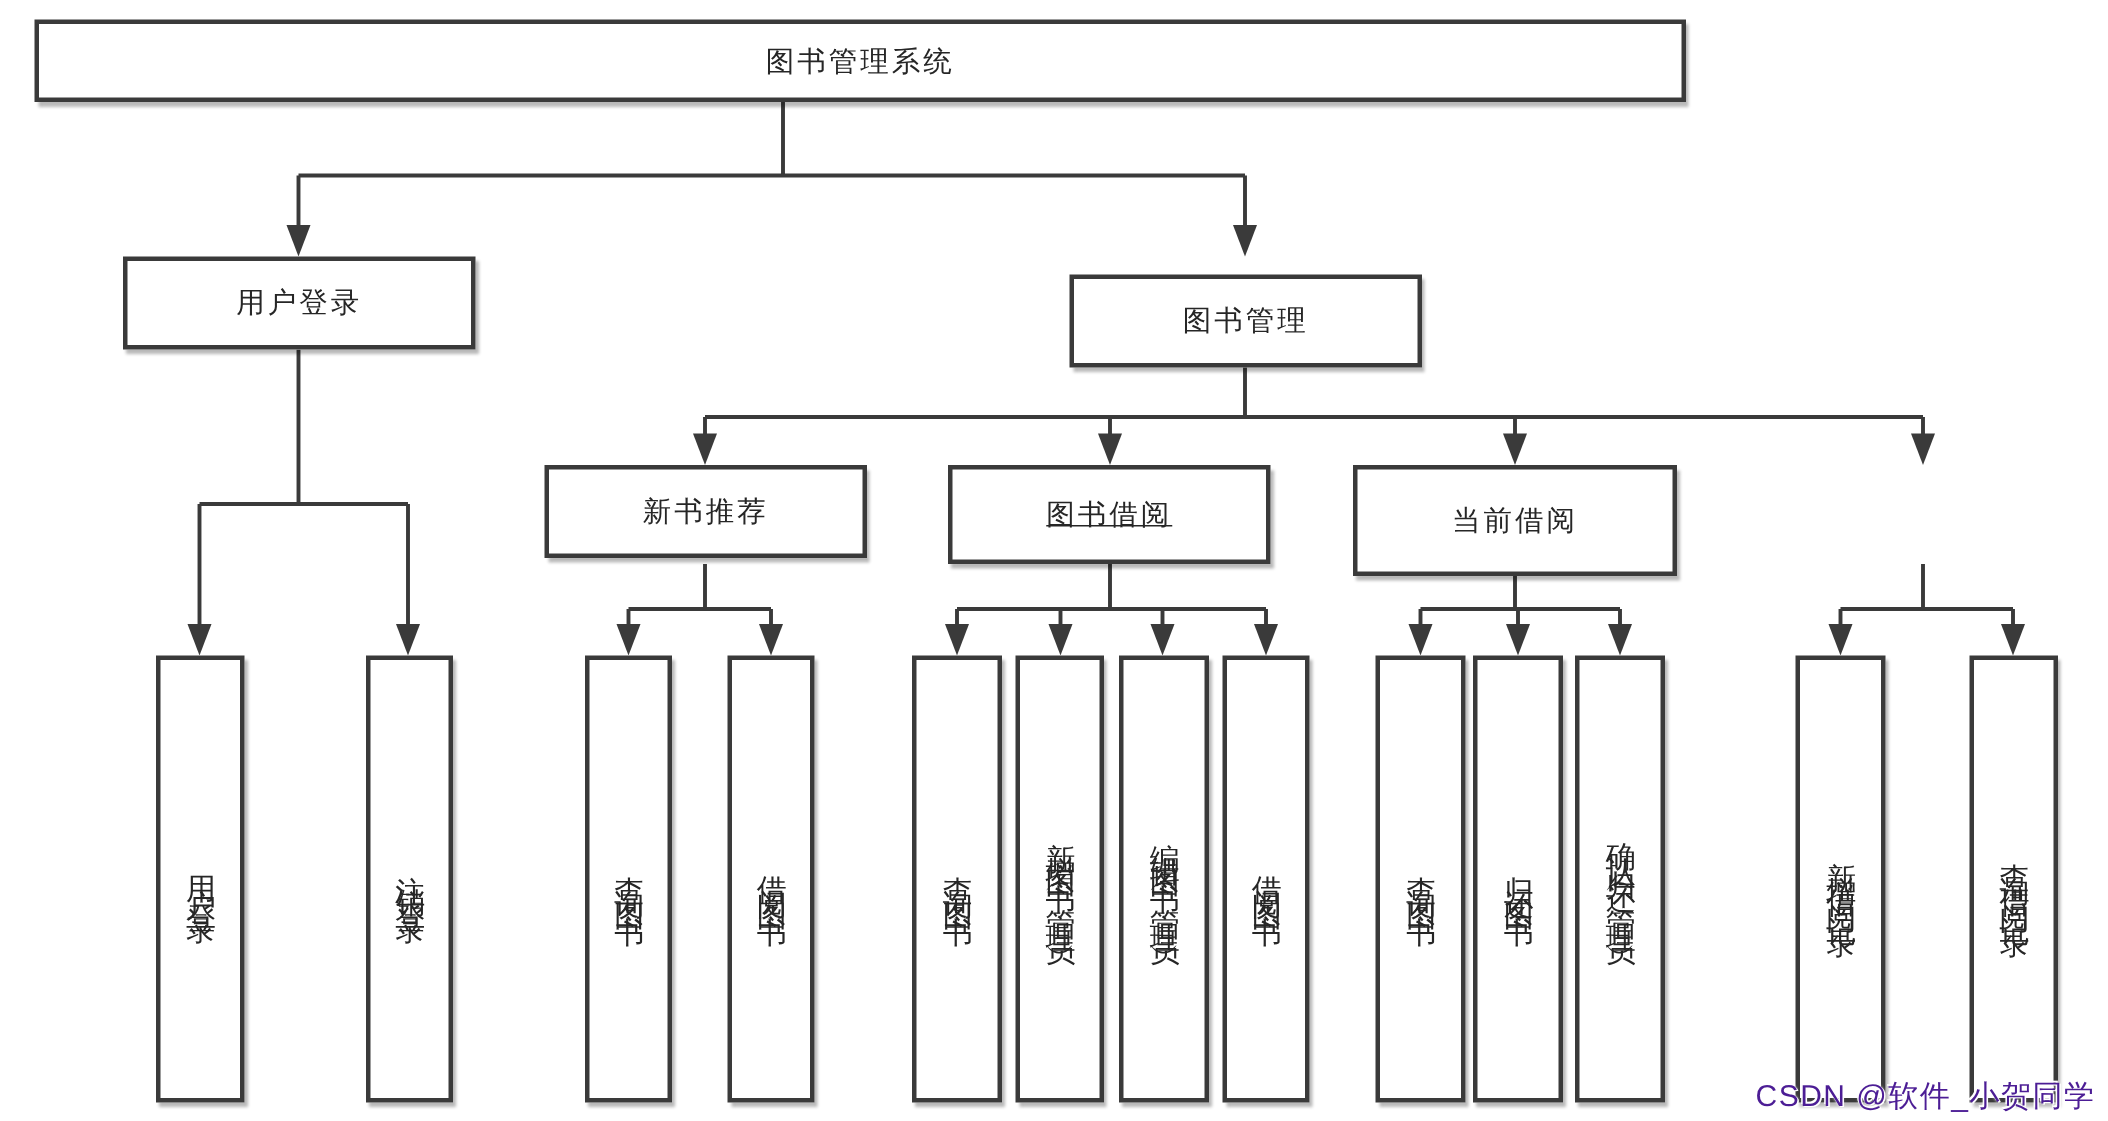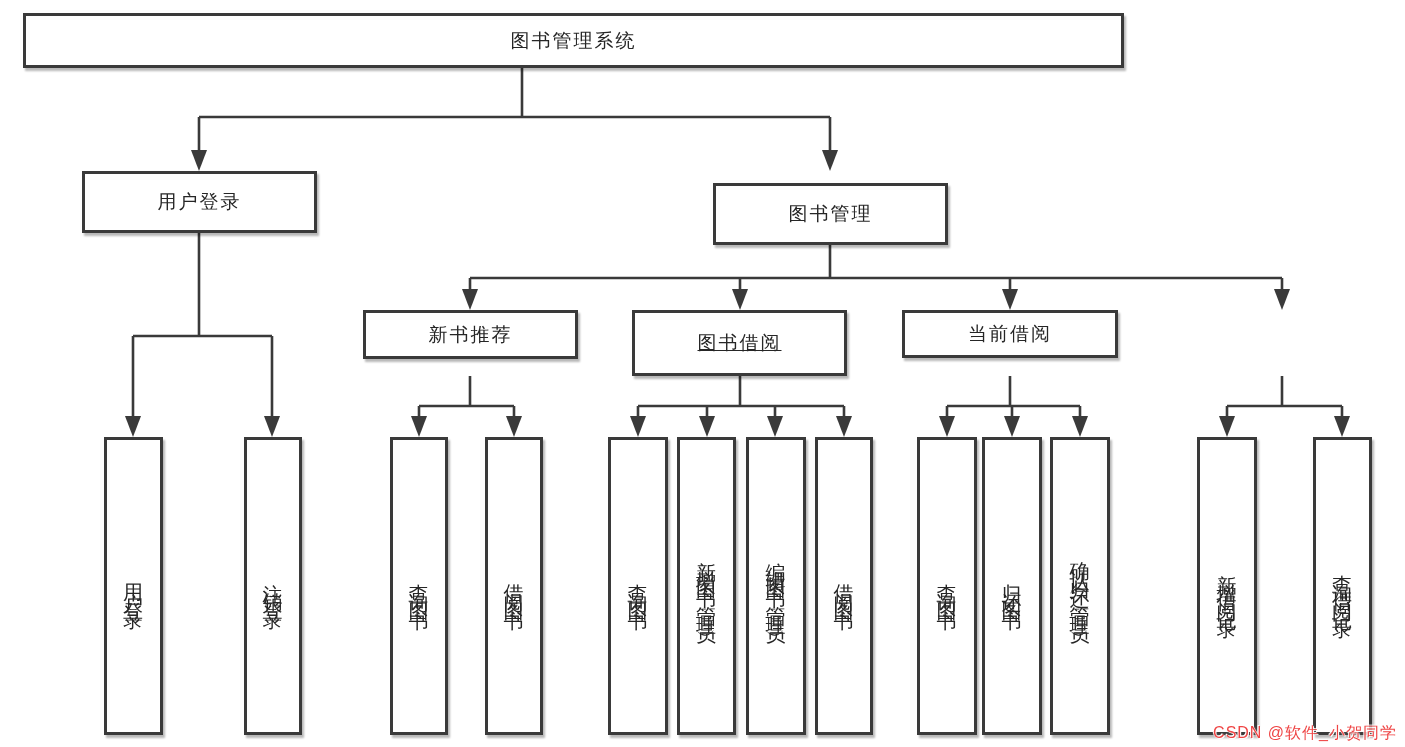--- a/index.html
+++ b/index.html
@@ -52,23 +52,23 @@
     writing-mode: vertical-rl;
     text-orientation: mixed;
     font-size: 20px;
     letter-spacing: 9px;
     line-height: 1;
   }
   .watermark {
     position: absolute;
     right: 8px;
     bottom: 3px;
-    font-size: 16px;
+    font-size: 20px;
     letter-spacing: 1px;
-    color: #ef4444;
+    color: #4c1d95;
     text-shadow: 1px 1px 0 #ffffff, -1px -1px 0 #ffffff, 0 0 2px #ffffff;
     z-index: 5;
   }
 </style>
 </head>
 <body>
 
 <div class="stage">
 
   <svg class="connectors" viewBox="0 0 1405 747" xmlns="http://www.w3.org/2000/svg">
@@ -111,27 +111,27 @@
     <span>图书管理系统</span>
   </div>
 
   <div class="node" style="left:82px; top:171px; width:235px; height:62px;">
     <span>用户登录</span>
   </div>
   <div class="node" style="left:713px; top:171px; width:235px; height:62px;margin-top:12px;">
     <span>图书管理</span>
   </div>
 
-  <div class="node" style="left:363px; top:310px; width:215px; height:49px;">
+  <div class="node" style="left:363px; top:310px; width:215px; height:62px;">
     <span>新书推荐</span>
   </div>
   <div class="node" style="left:632px; top:310px; width:215px; height:66px;text-decoration:underline;">
     <span>图书借阅</span>
   </div>
-  <div class="node" style="left:902px; top:310px; width:216px; height:48px;">
+  <div class="node" style="left:902px; top:310px; width:216px; height:74px;">
     <span>当前借阅</span>
   </div>
 
   <div class="leaf" style="left:104px; width:59px;">
     <span class="vtext">用户登录</span>
   </div>
   <div class="leaf" style="left:244px; width:58px;">
     <span class="vtext">注销登录</span>
   </div>
 

